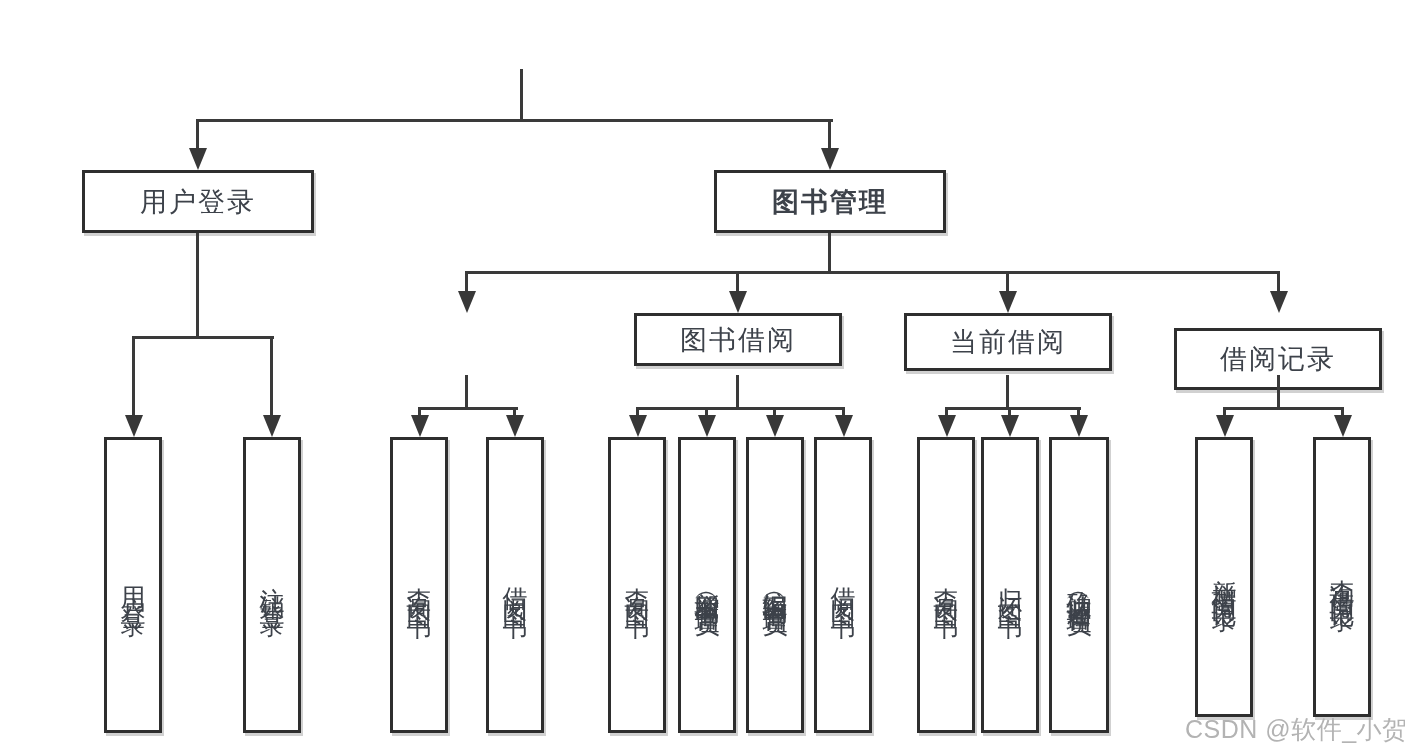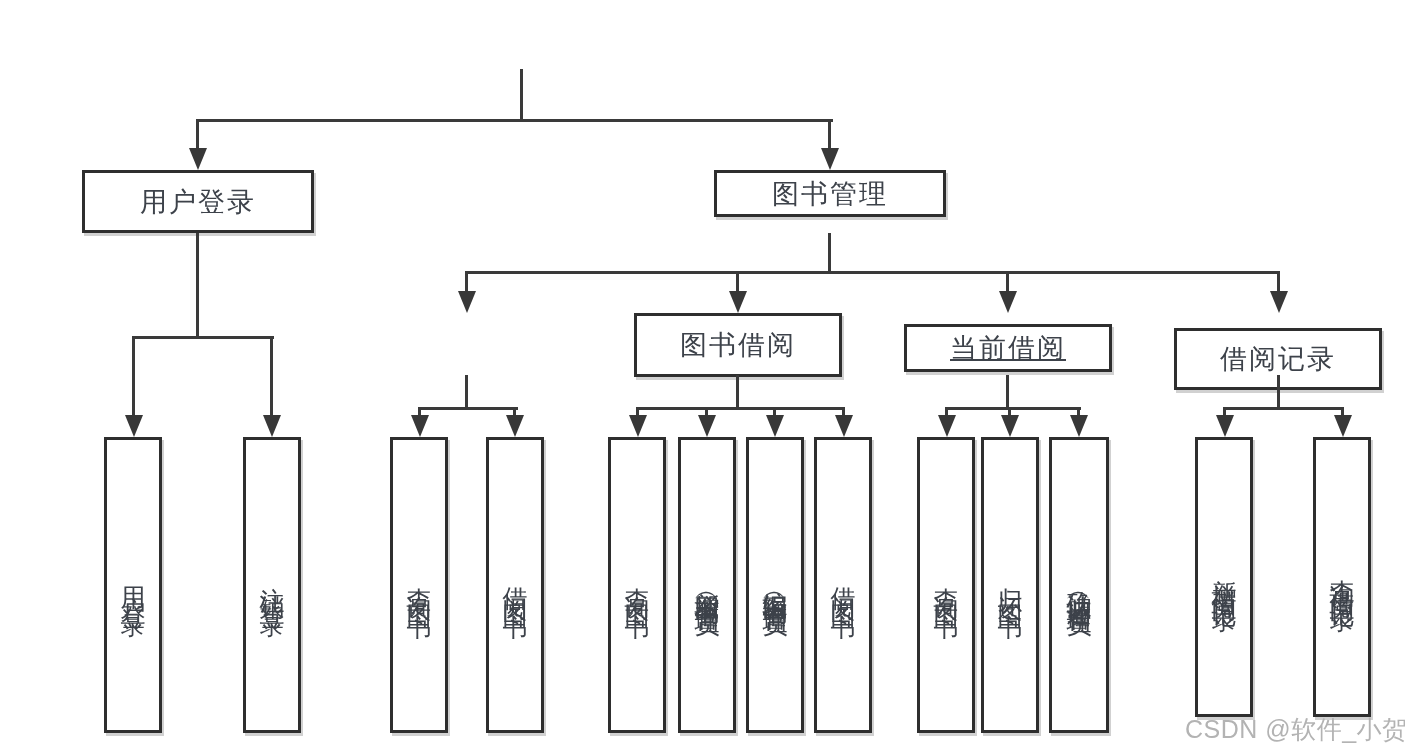--- a/index.html
+++ b/index.html
@@ -40,21 +40,21 @@
   <div class="line" style="left:520px;top:69px;width:3px;height:52px;"></div>
   <div class="line" style="left:197px;top:119px;width:636px;height:3px;"></div>
   <div class="line" style="left:196px;top:119px;width:3px;height:33px;"></div>
   <div class="line" style="left:828px;top:119px;width:3px;height:33px;"></div>
   <div class="arrow" style="left:189px;top:148px;"></div>
   <div class="arrow" style="left:821px;top:148px;"></div>
 
   <div class="box" style="left:82px;top:170px;width:232px;height:63px;">
     <span class="hlabel">用户登录</span>
   </div>
-  <div class="box" style="left:714px;top:170px;width:232px;height:47px;">
+  <div class="box" style="left:714px;top:170px;width:232px;height:63px;font-weight:bold;">
     <span class="hlabel">图书管理</span>
   </div>
 
   <div class="line" style="left:196px;top:233px;width:3px;height:106px;"></div>
   <div class="line" style="left:132px;top:336px;width:142px;height:3px;"></div>
   <div class="line" style="left:132px;top:336px;width:3px;height:82px;"></div>
   <div class="line" style="left:270px;top:336px;width:3px;height:82px;"></div>
   <div class="arrow" style="left:125px;top:415px;"></div>
   <div class="arrow" style="left:263px;top:415px;"></div>
 
@@ -62,24 +62,24 @@
   <div class="line" style="left:465px;top:271px;width:815px;height:3px;"></div>
   <div class="line" style="left:465px;top:271px;width:3px;height:24px;"></div>
   <div class="line" style="left:736px;top:271px;width:3px;height:24px;"></div>
   <div class="line" style="left:1006px;top:271px;width:3px;height:24px;"></div>
   <div class="line" style="left:1277px;top:271px;width:3px;height:24px;"></div>
   <div class="arrow" style="left:458px;top:291px;"></div>
   <div class="arrow" style="left:729px;top:291px;"></div>
   <div class="arrow" style="left:999px;top:291px;"></div>
   <div class="arrow" style="left:1270px;top:291px;"></div>
 
-  <div class="box" style="left:634px;top:313px;width:208px;height:64px;">
+  <div class="box" style="left:634px;top:313px;width:208px;height:53px;">
     <span class="hlabel">图书借阅</span>
   </div>
-  <div class="box" style="left:904px;top:324px;width:208px;height:48px;text-decoration:underline;">
+  <div class="box" style="left:904px;top:313px;width:208px;height:58px;">
     <span class="hlabel">当前借阅</span>
   </div>
   <div class="box" style="left:1174px;top:328px;width:208px;height:62px;text-align:center;">
     <span class="hlabel">借阅记录</span>
   </div>
 
   <div class="line" style="left:465px;top:375px;width:3px;height:34px;"></div>
   <div class="line" style="left:418px;top:407px;width:100px;height:3px;"></div>
   <div class="line" style="left:418px;top:407px;width:3px;height:12px;"></div>
   <div class="line" style="left:513px;top:407px;width:3px;height:12px;"></div>

